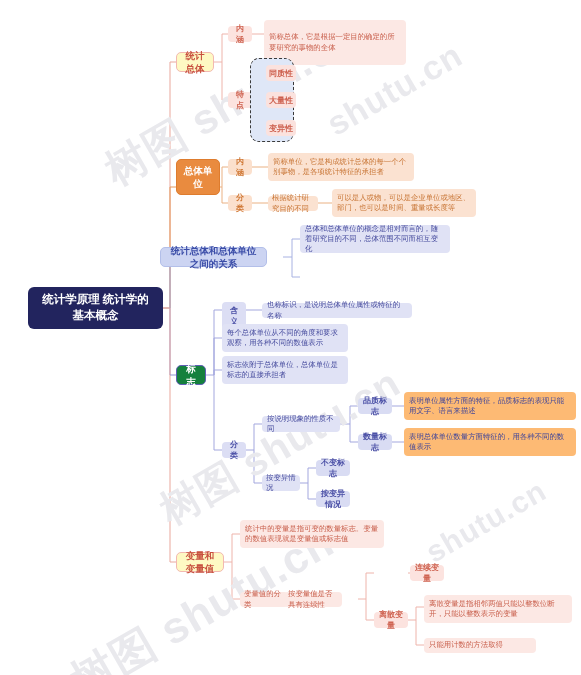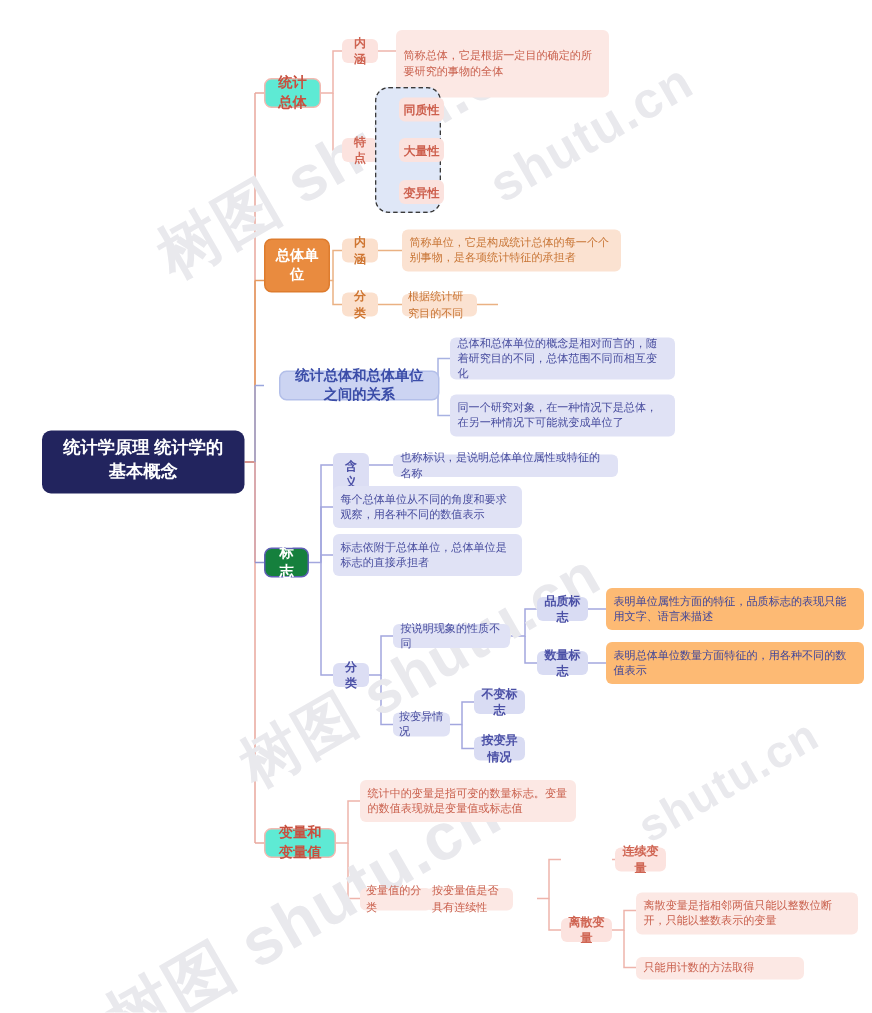--- a/index.html
+++ b/index.html
@@ -33,21 +33,21 @@
 
   
   .root{
     background:#22245e;color:#ffffff;border-radius:6px;
     font-size:11.5px;font-weight:700;text-align:center;
     padding:7px 12px;justify-content:center;
   }
 
   
   .l1{font-size:9.5px;font-weight:700;text-align:center;justify-content:center;padding:4px 6px;border-radius:5px;}
-  .l1.pink{background:#5eead4;color:#c8503f;border:1px solid #f2b9b1;}
+  .l1.pink{background:#fef9c3;color:#c8503f;border:1px solid #f2b9b1;}
   .l1.orange{background:#e98b3f;color:#ffffff;border:1px solid #de7c2e;}
   .l1.blue{background:#ccd4f2;color:#3b4da8;border:1px solid #b3bfe9;}
   .l1.indigo{background:#15803d;color:#ffffff;border:1px solid #5f5fb4;}
 
   
   .l2{font-size:8px;font-weight:700;text-align:center;justify-content:center;padding:3px 5px;border-radius:4px;}
   .l2.pink{background:#fce3df;color:#cf6452;}
   .l2.orange{background:#fbe0cd;color:#cf7632;}
   .l2.lav{background:#dcdef4;color:#4b50a6;}
   .l2.lav2{background:#d9dcf3;color:#4b50a6;}
@@ -183,30 +183,30 @@
   <div class="node leaf orange" style="left:268px;top:153px;width:146px;height:28px;">
     <span>简称单位，它是构成统计总体的每一个个别事物，是各项统计特征的承担者</span>
   </div>
 
   <div class="node l2 orange" style="left:228px;top:195px;width:24px;height:16px;">
     <span>分类</span>
   </div>
   <div class="node leaf orange" style="left:268px;top:196px;width:50px;height:15px;padding:2px 4px;">
     <span>根据统计研究目的不同</span>
   </div>
-
-  <div class="node l1 blue" style="left:186px;top:247px;width:107px;height:20px;">
+  <div class="node leaf orange" style="left:332px;top:189px;width:144px;height:28px;">
+    <span>可以是人或物，可以是企业单位或地区、部门，也可以是时间、重量或长度等</span>
+  </div>
+
+  <div class="node l1 blue" style="left:160px;top:247px;width:107px;height:20px;">
     <span>统计总体和总体单位之间的关系</span>
   </div>
   <div class="node leaf lav" style="left:300px;top:225px;width:150px;height:28px;">
     <span>总体和总体单位的概念是相对而言的，随着研究目的不同，总体范围不同而相互变化</span>
   </div>
-  <div class="node leaf lav" style="left:300px;top:263px;width:150px;height:28px;">
-    <span>同一个研究对象，在一种情况下是总体，在另一种情况下可能就变成单位了</span>
-  </div>
 
   <div class="node l1 indigo" style="left:176px;top:365px;width:30px;height:20px;">
     <span>标志</span>
   </div>
 
   <div class="node l2 lav" style="left:222px;top:302px;width:24px;height:28px;">
     <span>含义</span>
   </div>
   <div class="node leaf lav" style="left:262px;top:303px;width:150px;height:15px;padding:2px 5px;">
     <span>也称标识，是说明总体单位属性或特征的名称</span>

